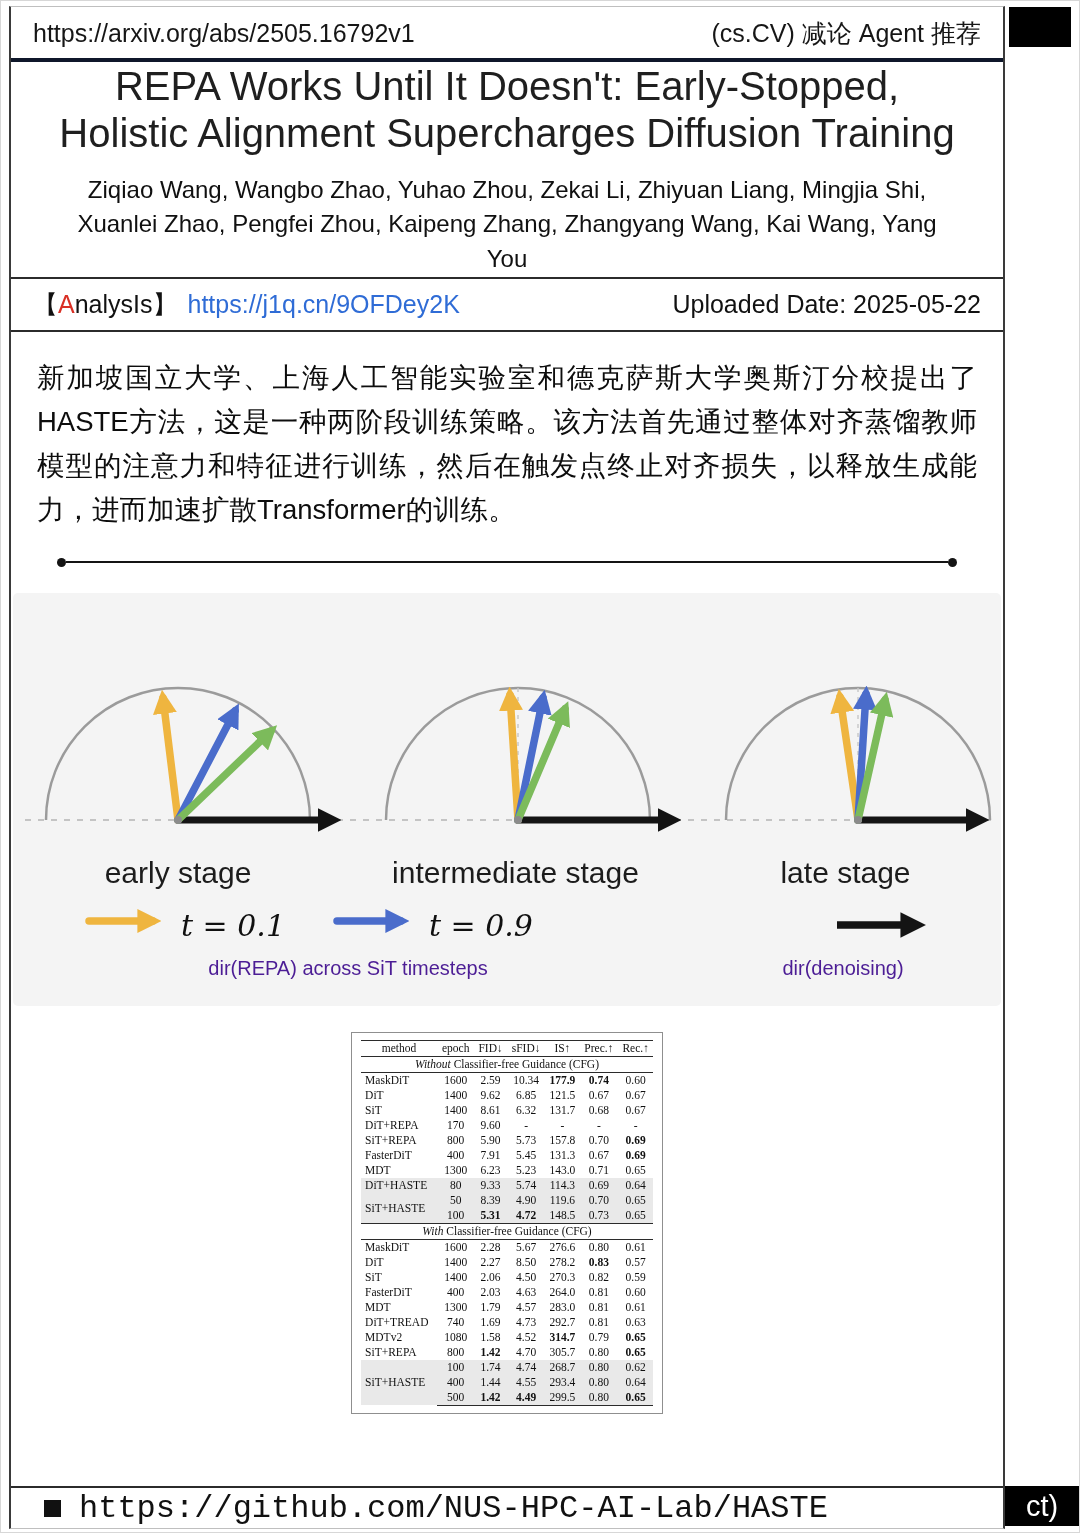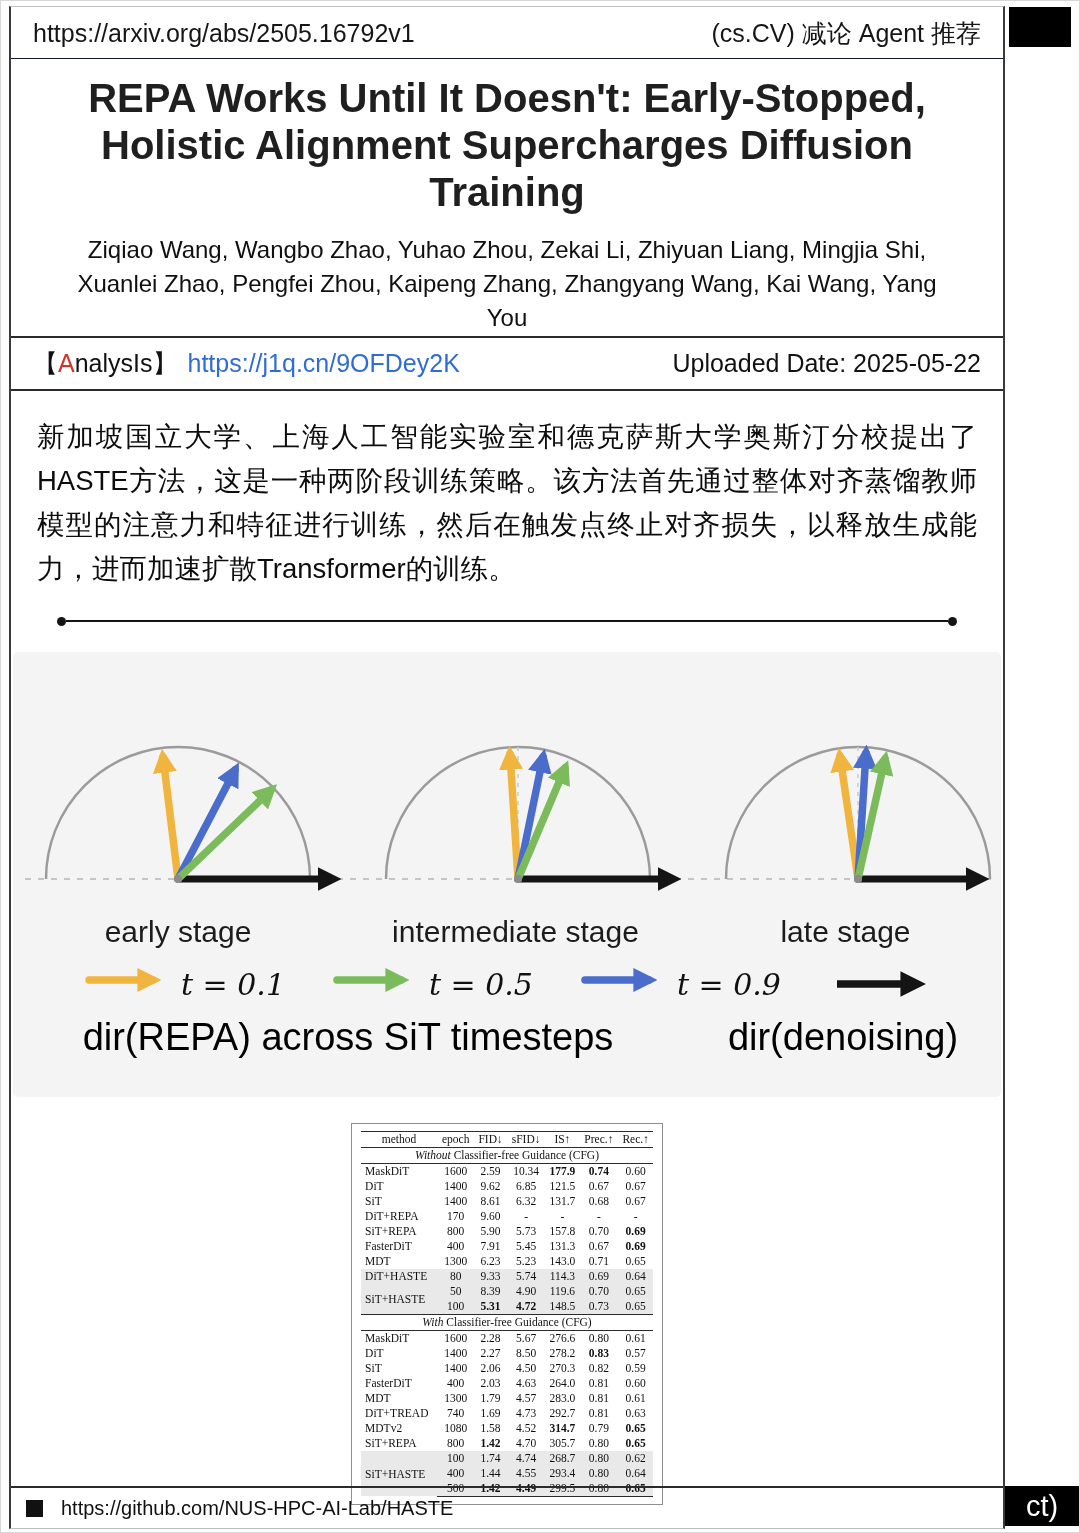--- a/index.html
+++ b/index.html
@@ -3,23 +3,23 @@
 <meta charset="utf-8">
 <style>
   html,body{margin:0;padding:0;background:#fff;}
   .page{position:relative;width:1080px;height:1533px;background:#fff;overflow:hidden;
         font-family:"Liberation Sans","DejaVu Sans",sans-serif;border:1px solid #d7d7d7;box-sizing:border-box;}
   .card{position:absolute;left:8px;top:5px;width:996px;height:1523px;box-sizing:border-box;
         border-left:2px solid #3a3a3a;border-right:2px solid #3a3a3a;
         border-top:1px solid #bfbfbf;border-bottom:1px solid #bfbfbf;background:#fff;}
   
   .topbar{display:flex;justify-content:space-between;align-items:center;
-          padding:10px 22px 8px 22px;font-size:25px;color:#161616;border-bottom:1px solid #0f172a;}
-  
-  .title{text-align:center;font-weight:700;font-size:40px;line-height:1.18;color:#1f1f1f;padding:16px 36px 0;}
+          padding:10px 22px 8px 22px;font-size:25px;color:#161616;border-bottom:4px solid #0f172a;}
+  
+  .title{text-align:center;font-weight:400;font-size:40px;line-height:1.18;color:#1f1f1f;padding:1px 36px 0;}
   .authors{text-align:center;font-size:24px;color:#101010;line-height:1.42;padding:16px 46px 0;}
   
   .analysisbar{margin-top:1px;border-top:2px solid #2b2b2b;border-bottom:2px solid #2b2b2b;
                display:flex;justify-content:space-between;align-items:center;padding:9px 22px;font-size:25px;color:#111;}
   .analysis-left{display:flex;align-items:center;gap:10px;}
   .accent{color:#d93025;}
   .analysis-link{color:#2f6cd6;text-decoration:none;text-align:right;}
   
   .summary{padding:24px 26px 0;font-size:27.5px;line-height:1.6;color:#0d0d0d;text-align:justify;}
   
@@ -29,36 +29,36 @@
   
   .figure{margin:26px 2px 0;background:#f4f4f4;border-radius:5px;padding:30px 0 22px;}
   .diagram-wrap{width:990px;margin:0 auto;}
   .stage-labels{width:990px;margin:4px auto 0;display:grid;grid-template-columns:330px 345px 315px;
                 font-size:30px;color:#1c1c1c;}
   .stage-labels span{text-align:center;}
   .legendrow{width:990px;margin:18px auto 0;display:flex;align-items:center;gap:10px;padding-left:72px;box-sizing:border-box;}
   .leg{display:flex;align-items:flex-start;gap:4px;margin-right:38px;}
   .leg-label{font-family:"DejaVu Serif","Liberation Serif",serif;font-style:italic;font-size:30px;color:#101010;}
   .leg-black{margin-left:auto;margin-right:58px;}
-  .captions{width:990px;margin:14px auto 16px;display:grid;grid-template-columns:1fr 320px;font-size:38px;color:#000000;}
+  .captions{width:990px;margin:14px auto 4px;display:grid;grid-template-columns:1fr 320px;font-size:20px;color:#4c1d95;}
   .captions span{justify-self:center;}
   
   .tablewrap{display:flex;justify-content:center;margin-top:26px;}
   .tablebox{border:1px solid #8f8f8f;background:#fff;padding:7px 9px;}
   table{border-collapse:collapse;font-family:"Liberation Serif","DejaVu Serif",serif;font-size:11.5px;color:#101010;}
   th,td{padding:1.5px 4.5px;text-align:center;font-weight:normal;white-space:nowrap;}
   thead th{border-top:1.6px solid #2b2b2b;border-bottom:1px solid #2b2b2b;}
   td.method{text-align:left;padding-right:9px;}
   tr.section td{border-top:1px solid #2b2b2b;border-bottom:1px solid #2b2b2b;}
   tbody tr:last-child td{border-bottom:1.6px solid #2b2b2b;}
   tr.hl{background:#e9e9e9;}
   td.b{font-weight:bold;}
   
   .footer{position:absolute;left:0;bottom:0;width:100%;height:42px;border-top:2px solid #2b2b2b;
-          display:flex;align-items:center;padding-left:15px;box-sizing:border-box;font-size:20px;color:#111;}
+          display:flex;align-items:center;padding-left:33px;box-sizing:border-box;font-size:32px;color:#111;font-family:Liberation Mono, monospace;}
   .sq{width:17px;height:17px;background:#111;margin-right:18px;}
   .github-link{color:#111;text-decoration:none;}
   .watermark{position:absolute;right:84px;bottom:8px;display:flex;align-items:center;gap:7px;
              color:rgba(70,70,70,.55);font-size:30px;white-space:nowrap;}
   .wm-logo{width:30px;height:30px;border-radius:50%;background:rgba(90,90,90,.55);display:inline-block;}
   .blackbox-top{position:absolute;top:6px;right:8px;width:62px;height:40px;background:#000;}
   .blackbox-bottom{position:absolute;bottom:6px;right:0;width:74px;height:40px;background:#000;
                    color:#fff;font-size:29px;display:flex;align-items:center;justify-content:center;}
 </style>
 </head>
@@ -150,26 +150,20 @@
 
       <div class="legendrow">
         <div class="leg">
           <svg width="92" height="26">
               <line x1="4" y1="13" x2="68" y2="13" stroke="#EFB53F" stroke-width="7.5" stroke-linecap="round" marker-end="url(#ah-y)"></line>
             </svg>
           <span class="leg-label">t = 0.1</span>
         </div>
         <div class="leg">
           <svg width="92" height="26">
-              <line x1="4" y1="13" x2="68" y2="13" stroke="#7CBB5B" stroke-width="7.5" stroke-linecap="round" marker-end="url(#ah-g)"></line>
-            </svg>
-          <span class="leg-label">t = 0.5</span>
-        </div>
-        <div class="leg">
-          <svg width="92" height="26">
               <line x1="4" y1="13" x2="68" y2="13" stroke="#4A6CCB" stroke-width="7.5" stroke-linecap="round" marker-end="url(#ah-b)"></line>
             </svg>
           <span class="leg-label">t = 0.9</span>
         </div>
         <div class="leg leg-black">
           <svg width="112" height="28">
               <line x1="4" y1="14" x2="84" y2="14" stroke="#141414" stroke-width="7.5" marker-end="url(#ah-k)"></line>
             </svg>
         </div>
       </div>

